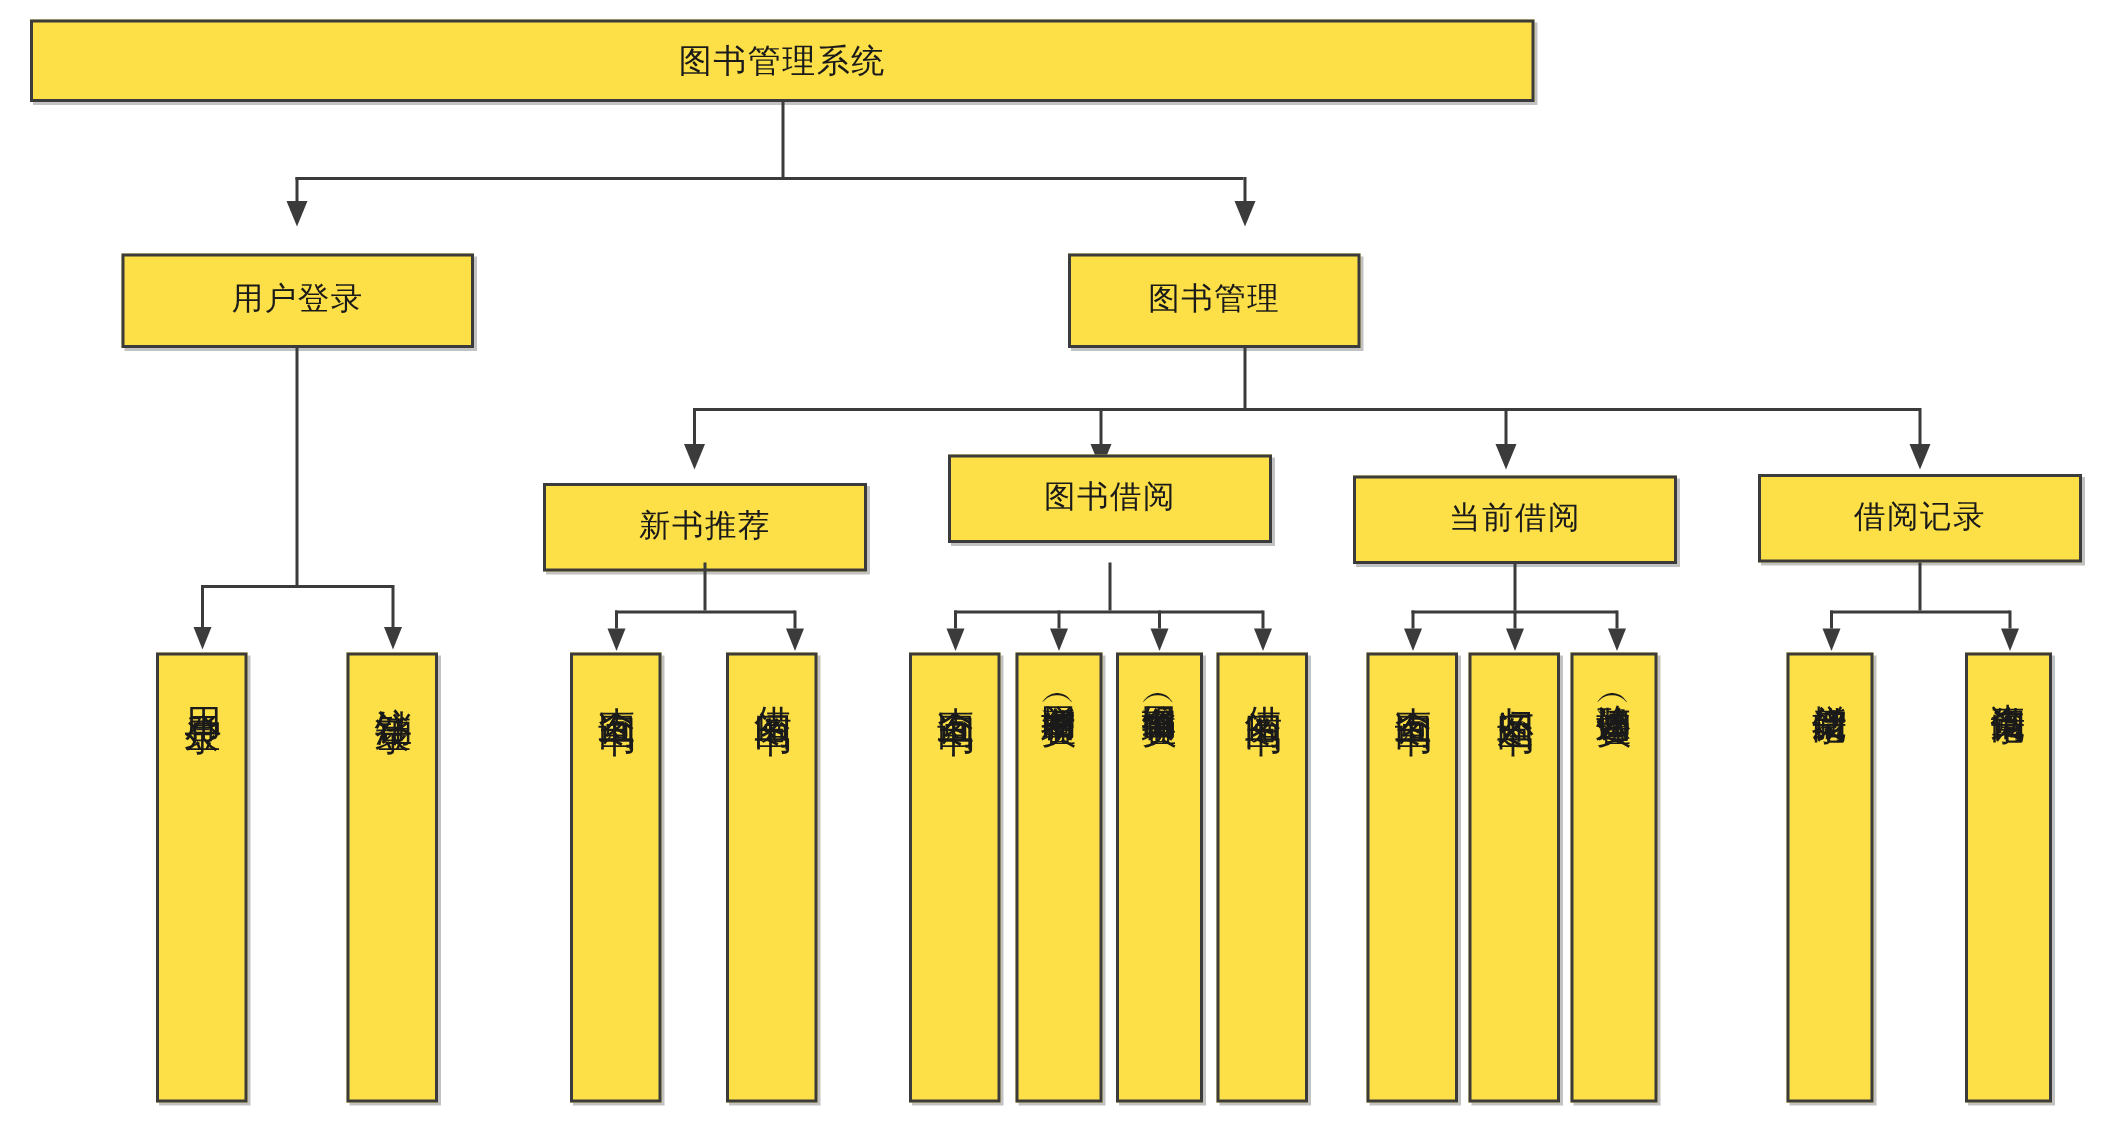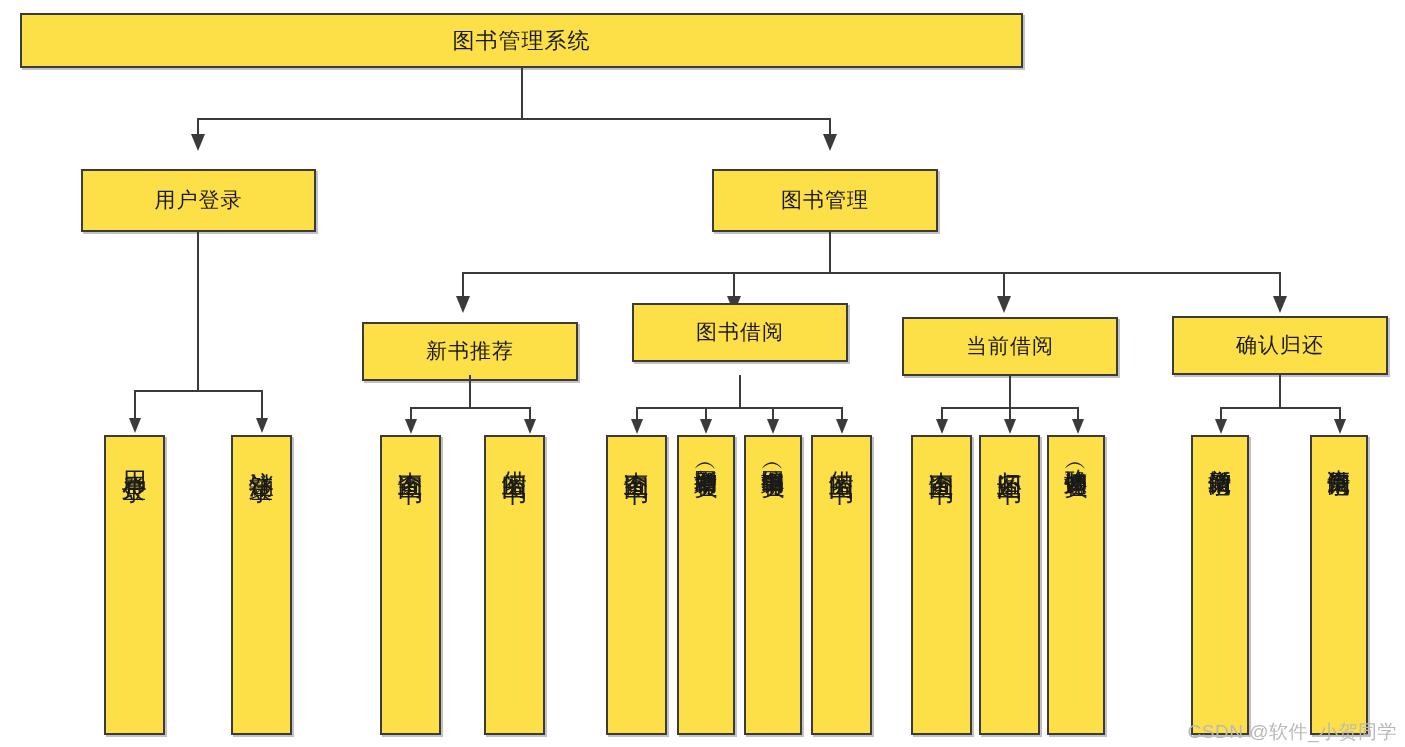--- a/index.html
+++ b/index.html
@@ -91,21 +91,21 @@
   <div class="hline" style="left:197px;top:118px;width:632px;"></div>
   <div class="vline" style="left:197px;top:118px;height:16px;"></div>
   <div class="arrow" style="left:191px;top:134px;"></div>
   <div class="vline" style="left:829px;top:118px;height:16px;"></div>
   <div class="arrow" style="left:823px;top:134px;"></div>
 
   <div class="box lvl1" style="left:81px;top:169px;width:235px;height:63px;">
     <span class="lbl">用户登录</span>
   </div>
 
-  <div class="box lvl1" style="left:712px;top:169px;width:226px;height:63px;">
+  <div class="box lvl1" style="left:712px;top:169px;width:195px;height:63px;">
     <span class="lbl">图书管理</span>
   </div>
 
   <div class="vline" style="left:197px;top:232px;height:158px;"></div>
   <div class="hline" style="left:134px;top:390px;width:128px;"></div>
   <div class="vline" style="left:134px;top:390px;height:28px;"></div>
   <div class="arrow sm" style="left:129px;top:418px;"></div>
   <div class="vline" style="left:261px;top:390px;height:28px;"></div>
   <div class="arrow sm" style="left:256px;top:418px;"></div>
 
@@ -123,21 +123,21 @@
   <div class="box lvl2" style="left:362px;top:322px;width:216px;height:59px;">
     <span class="lbl">新书推荐</span>
   </div>
   <div class="box lvl2" style="left:632px;top:303px;width:216px;height:59px;">
     <span class="lbl">图书借阅</span>
   </div>
   <div class="box lvl2" style="left:902px;top:317px;width:216px;height:59px;">
     <span class="lbl">当前借阅</span>
   </div>
   <div class="box lvl2" style="left:1172px;top:316px;width:216px;height:59px;">
-    <span class="lbl">确认归还</span>
+    <span class="lbl">借阅记录</span>
   </div>
 
   <div class="vline" style="left:469px;top:375px;height:32px;"></div>
   <div class="hline" style="left:410px;top:407px;width:120px;"></div>
   <div class="vline" style="left:410px;top:407px;height:12px;"></div>
   <div class="arrow sm" style="left:405px;top:419px;"></div>
   <div class="vline" style="left:529px;top:407px;height:12px;"></div>
   <div class="arrow sm" style="left:524px;top:419px;"></div>
 
   <div class="vline" style="left:739px;top:375px;height:32px;"></div>
@@ -204,15 +204,14 @@
     <span class="lbl">确认归还（管理员）</span>
   </div>
 
   <div class="box leaf small" style="left:1191px;top:435px;width:58px;height:300px;">
     <span class="lbl">新增借阅记录</span>
   </div>
   <div class="box leaf small" style="left:1310px;top:435px;width:58px;height:300px;">
     <span class="lbl">查询借阅记录</span>
   </div>
 
-  <div class="watermark">CSDN @软件_小贺同学</div>
 
 </div>
 
 </body></html>

